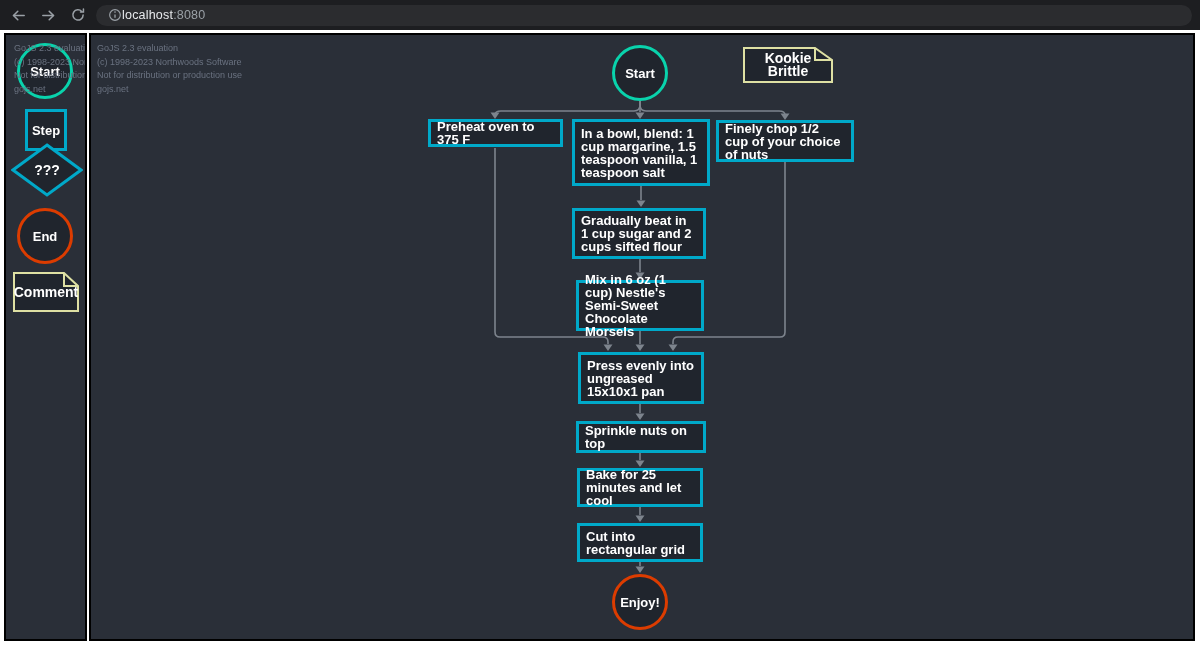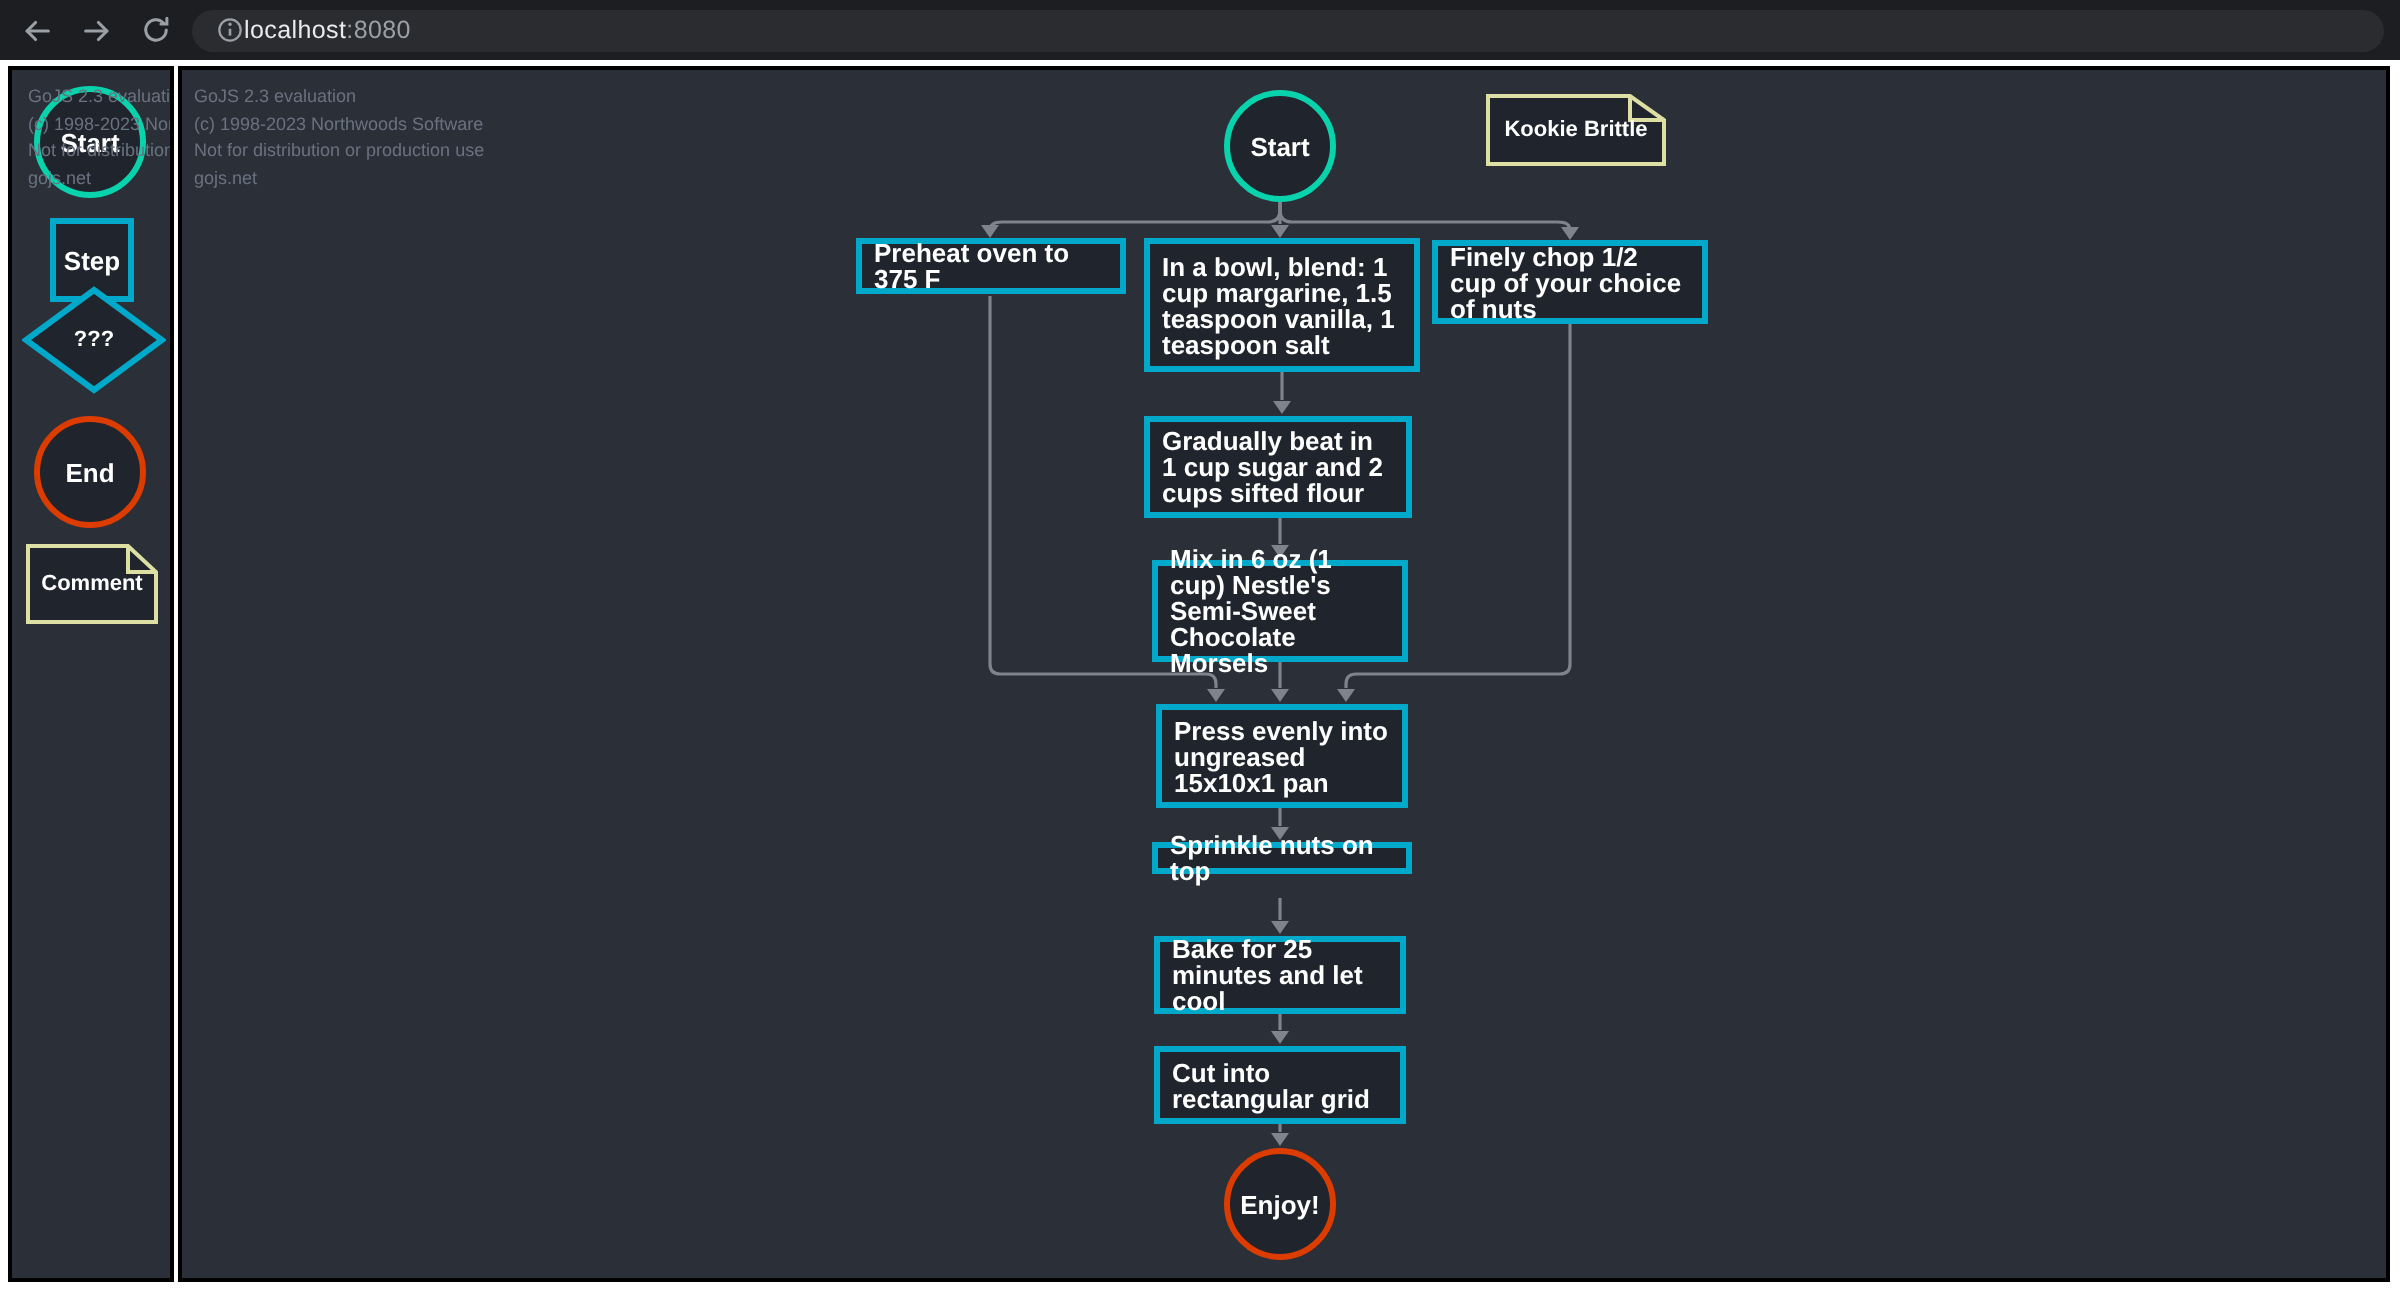--- a/index.html
+++ b/index.html
@@ -50,21 +50,21 @@
     padding:3px 6px;cursor:move;
   }
   .node .lbl{display:block;}
   .circle{
     border-radius:50%;justify-content:center;text-align:center;padding:2px;
   }
   .start-node{border-color:var(--start,#09d3ac);}
   .end-node{border-color:var(--end,#dc3c00);}
   .diamond-box,.file-box{
     position:absolute;z-index:3;display:flex;align-items:center;justify-content:center;
-    color:var(--node-text,#fff);font-weight:700;font-size:11px;line-height:13px;cursor:move;
+    color:var(--node-text,#fff);font-weight:700;font-size:14px;line-height:13px;cursor:move;
   }
   .diamond-box svg,.file-box svg{position:absolute;inset:0;}
   .shape-lbl{position:relative;z-index:2;text-align:center;}
   .diamond-shape{fill:var(--node-fill,#20252d);stroke:var(--step,#00a9c9);stroke-width:3;}
   .file-shape{fill:var(--node-fill,#20252d);stroke:var(--comment-border,#dee0a3);stroke-width:2;}
   .file-fold{fill:none;stroke:var(--comment-border,#dee0a3);stroke-width:2;}
   
   .links{position:absolute;inset:0;z-index:2;}
   .links path.wire{fill:none;stroke:var(--link,#7d848d);stroke-width:1.6;}
   .links path.arrow{fill:var(--link,#7d848d);stroke:none;}
@@ -215,21 +215,21 @@
     </div>
 
     <div class="node" style="left:485px;top:245px;width:128px;height:51px;">
       <span class="lbl">Mix in 6 oz (1 cup) Nestle's Semi-Sweet Chocolate Morsels</span>
     </div>
 
     <div class="node" style="left:487px;top:317px;width:126px;height:52px;">
       <span class="lbl">Press evenly into ungreased 15x10x1 pan</span>
     </div>
 
-    <div class="node" style="left:485px;top:386px;width:130px;height:16px;">
+    <div class="node" style="left:485px;top:386px;width:130px;height:32px;">
       <span class="lbl">Sprinkle nuts on top</span>
     </div>
 
     <div class="node" style="left:486px;top:433px;width:126px;height:39px;">
       <span class="lbl">Bake for 25 minutes and let cool</span>
     </div>
 
     <div class="node" style="left:486px;top:488px;width:126px;height:39px;">
       <span class="lbl">Cut into rectangular grid</span>
     </div>

